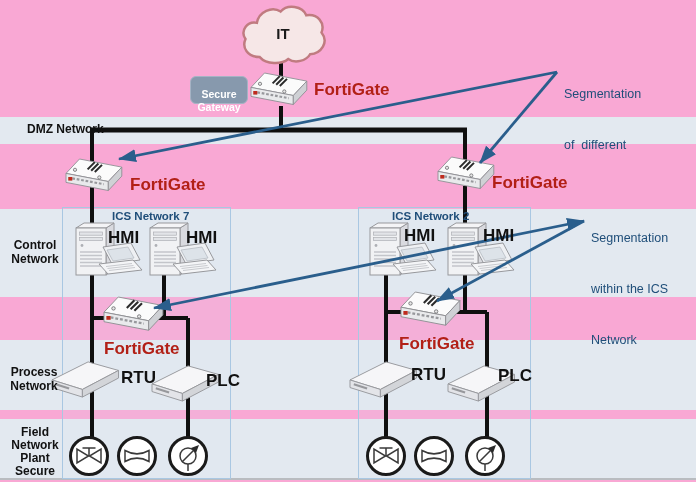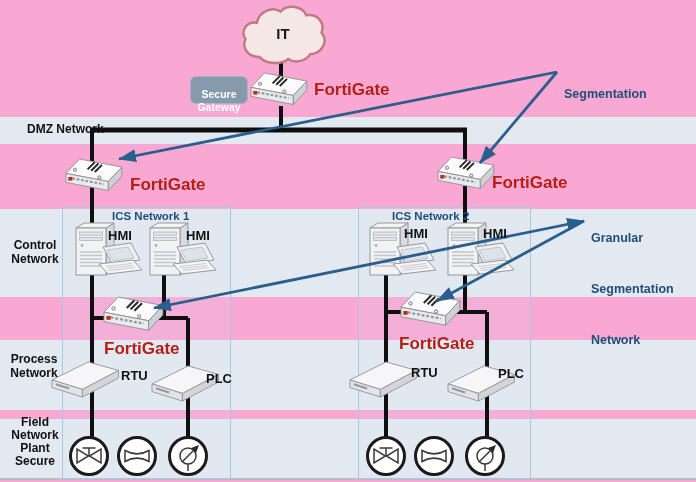--- a/index.html
+++ b/index.html
@@ -15,28 +15,28 @@
   .bottom-rule{position:absolute;left:0;top:478px;width:696px;height:2px;background:#b9bcc0;}
   .ics-box{position:absolute;border:1.5px solid #a9c7e2;background:rgba(214,229,244,0.12);}
   .ics-box1{left:62px;top:207px;width:167px;height:270px;}
   .ics-box2{left:358px;top:207px;width:171px;height:270px;}
   .overlay{position:absolute;left:0;top:0;}
   .lbl{position:absolute;font-weight:bold;color:#111;white-space:pre;}
   .lbl-band{font-size:12px;line-height:14px;}
   .lbl-center{text-align:center;white-space:normal;}
   .lbl-red{color:#b22016;font-size:17px;}
   .lbl-blue{color:#1f4e79;font-size:11.5px;}
-  .lbl-dev{font-size:13px;text-align:center;}
+  .lbl-dev{font-size:17px;text-align:center;}
   .it-label{left:260px;top:25px;width:46px;text-align:center;font-size:15px;color:#1a1a1a;}
   .badge{
     position:absolute;left:190px;top:76px;width:58px;height:28px;background:#8799ad;
     border:1px solid #a5b3c4;border-radius:6px;color:#fff;font-weight:bold;font-size:10.5px;
     line-height:13px;text-align:center;padding-top:11px;box-sizing:border-box;
   }
-  .anno{position:absolute;font-weight:bold;font-size:12.5px;line-height:17px;color:#1f4e79;white-space:pre;}
+  .anno{position:absolute;font-weight:normal;font-size:12.5px;line-height:17px;color:#1f4e79;white-space:pre;}
   .anno-seg{left:564px;top:52px;}
   .anno-gran{left:591px;top:196px;}
 </style>
 </head>
 <body>
 
 <div class="canvas">
 
   <div class="band band-dmz"></div>
   <div class="band band-control"></div>
@@ -210,46 +210,47 @@
   <div class="lbl lbl-red" style="left:492px;top:173px;">FortiGate</div>
   <div class="lbl lbl-red lbl-center" style="left:104px;top:339px;width:62px;">FortiGate</div>
   <div class="lbl lbl-red lbl-center" style="left:399px;top:334px;width:62px;">FortiGate</div>
 
   <div class="lbl lbl-band" style="left:27px;top:122px;">DMZ Network</div>
 
   <div class="lbl lbl-band lbl-center" style="left:8px;top:238px;width:54px;">
     <div>Control</div>
     <div>Network</div>
   </div>
-  <div class="lbl lbl-band lbl-center" style="left:6px;top:352px;width:56px;">
+  <div class="lbl lbl-band lbl-center" style="left:6px;top:365px;width:56px;">
     <div>Process</div>
     <div>Network</div>
   </div>
-  <div class="lbl lbl-band lbl-center" style="left:8px;top:416px;width:54px;line-height:13px;">
+  <div class="lbl lbl-band lbl-center" style="left:8px;top:426px;width:54px;line-height:13px;">
     <div>Field</div>
     <div>Network</div>
     <div>Plant</div>
     <div>Secure</div>
   </div>
 
-  <div class="lbl lbl-blue" style="left:112px;top:210px;">ICS Network 1</div>
+  <div class="lbl lbl-blue" style="left:112px;top:210px;">ICS Network 7</div>
   <div class="lbl lbl-blue" style="left:392px;top:210px;">ICS Network 2</div>
 
   <div class="lbl lbl-dev" style="left:108px;top:228px;">HMI</div>
   <div class="lbl lbl-dev" style="left:186px;top:228px;">HMI</div>
   <div class="lbl lbl-dev" style="left:404px;top:226px;">HMI</div>
   <div class="lbl lbl-dev" style="left:483px;top:226px;">HMI</div>
 
   <div class="lbl lbl-dev" style="left:121px;top:368px;">RTU</div>
   <div class="lbl lbl-dev" style="left:206px;top:371px;">PLC</div>
   <div class="lbl lbl-dev" style="left:411px;top:365px;">RTU</div>
   <div class="lbl lbl-dev" style="left:498px;top:366px;">PLC</div>
 
   <div class="anno anno-seg">
     <div>Segmentation</div>
+    <div>of  different</div>
   </div>
   <div class="anno anno-gran">
-    <div>Granular</div>
     <div>Segmentation</div>
+    <div>within the ICS</div>
     <div>Network</div>
   </div>
 
 </div>
 
 </body></html>

